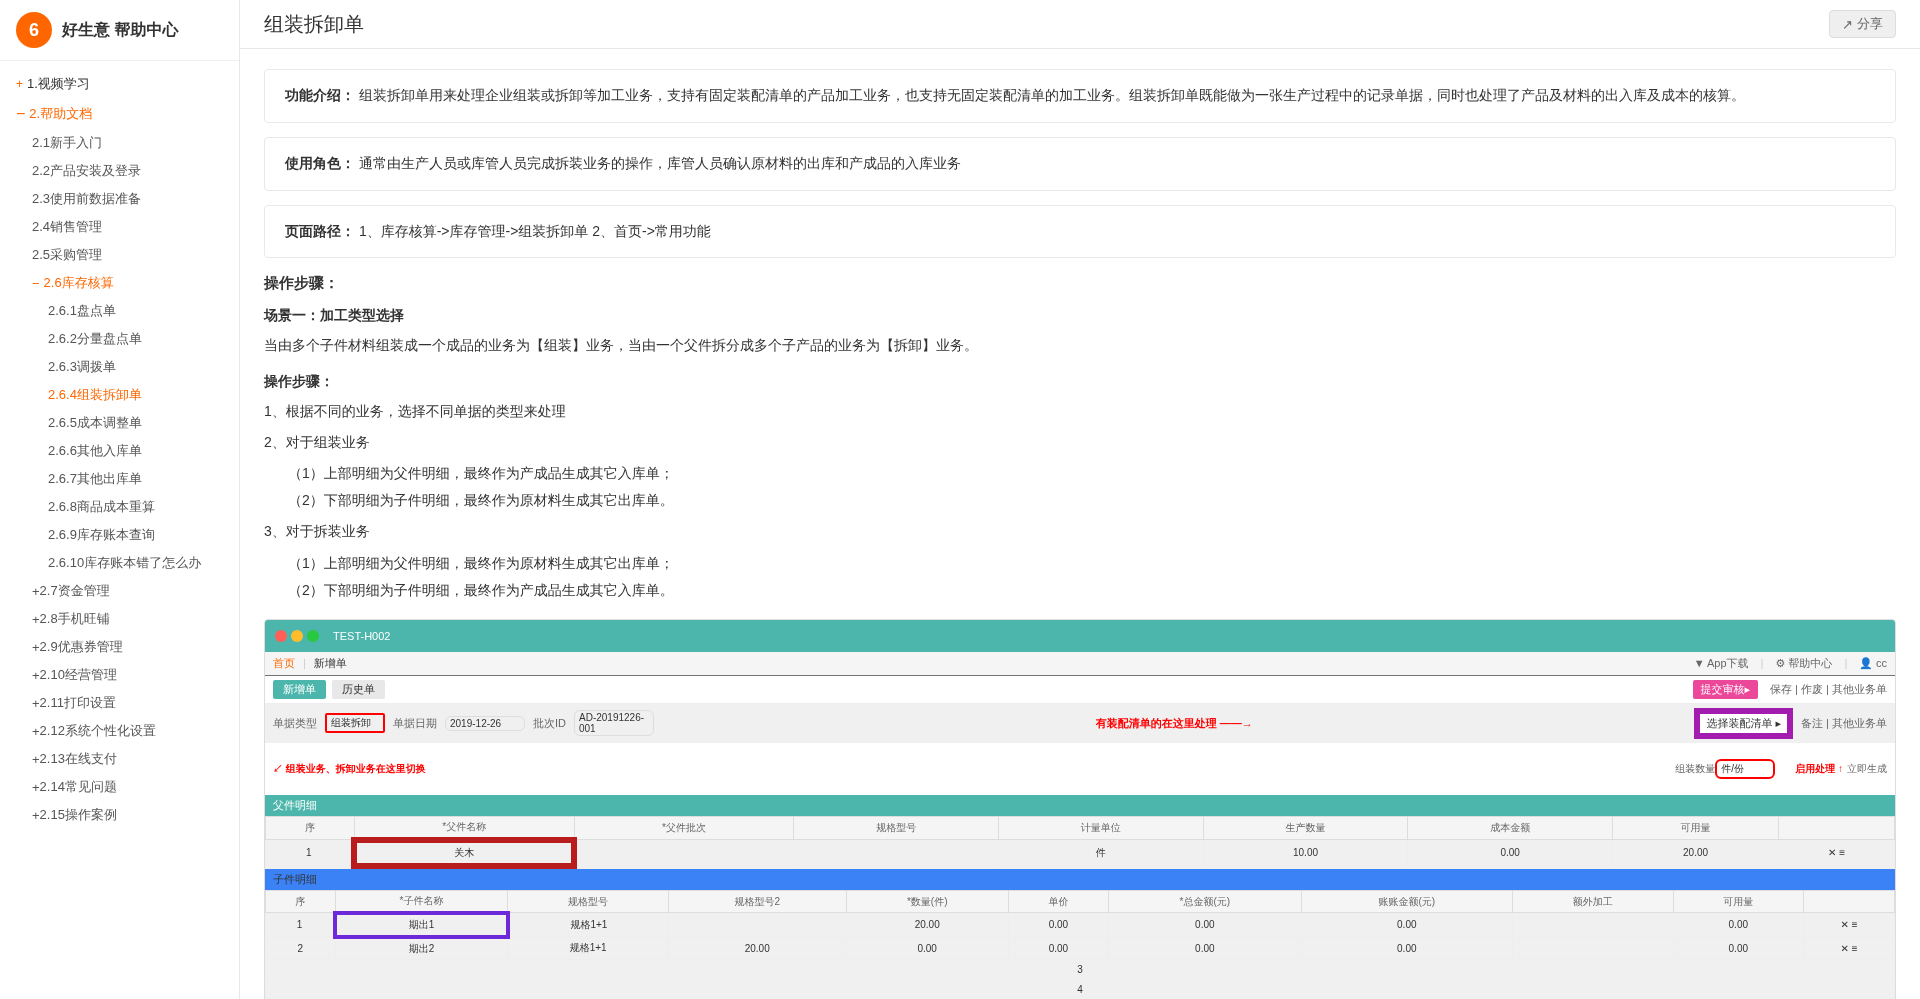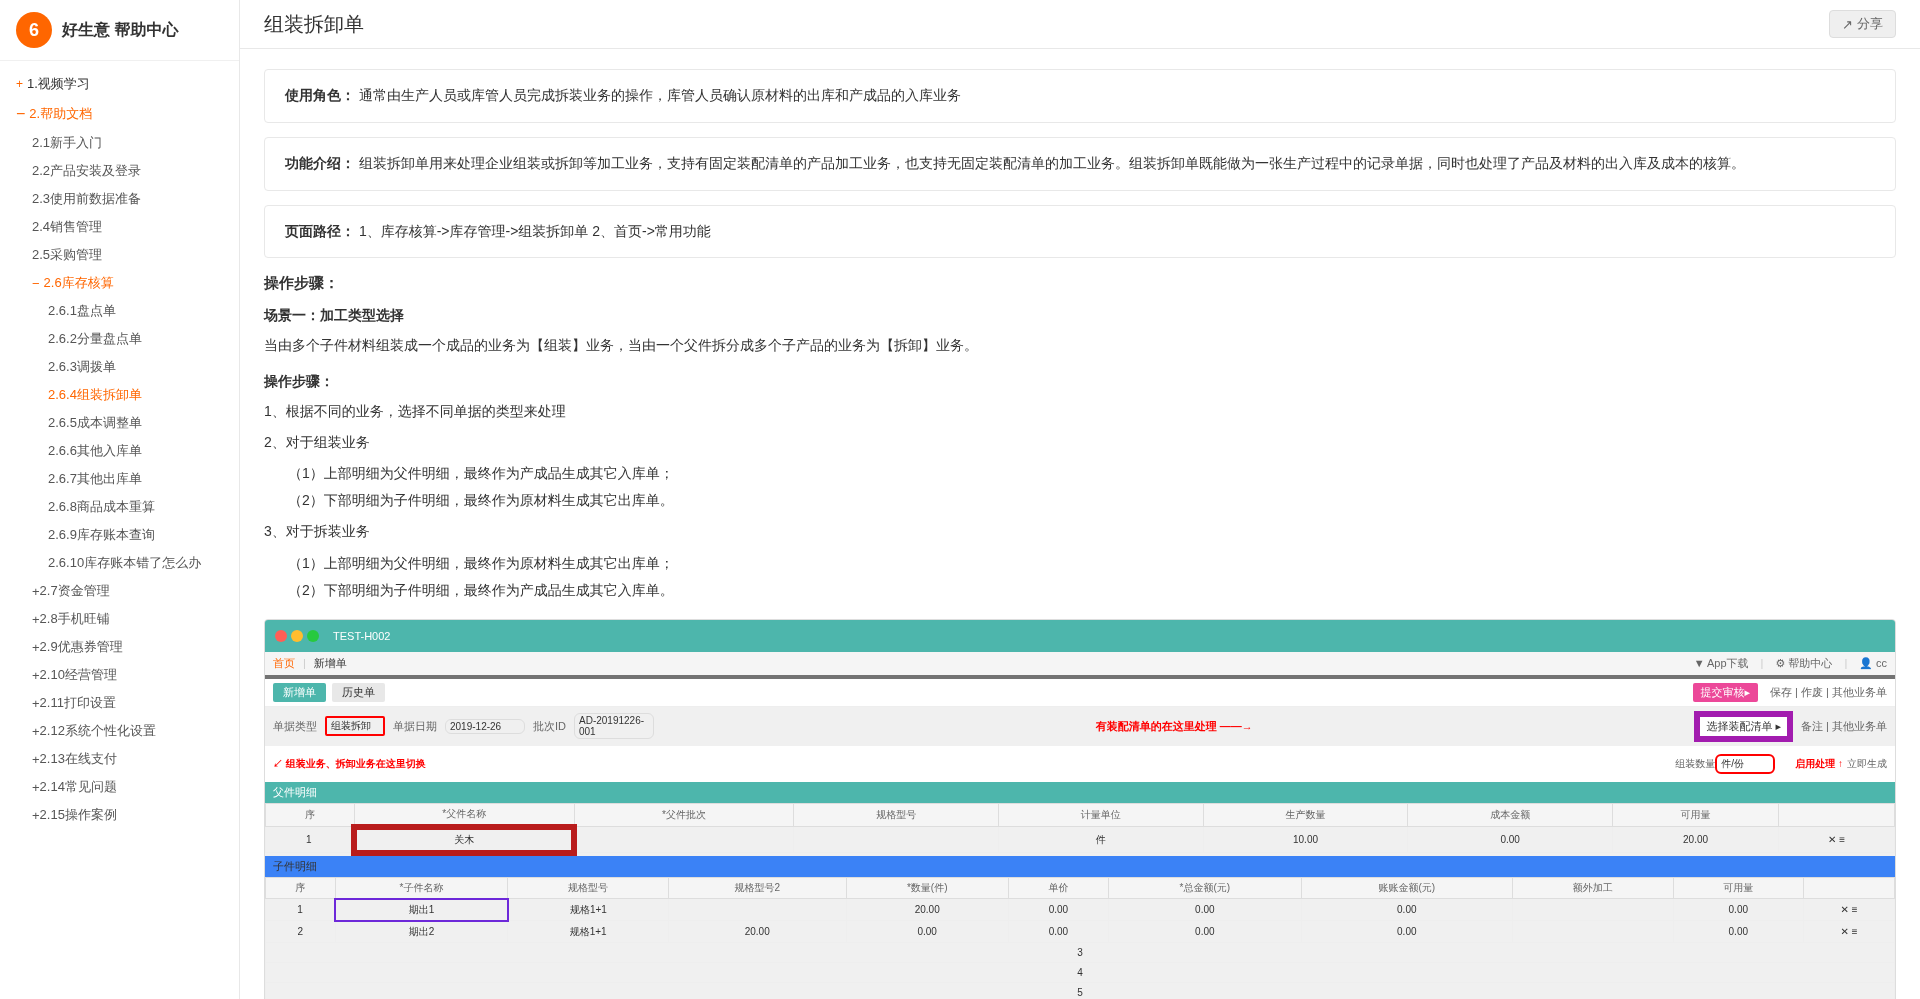--- a/index.html
+++ b/index.html
@@ -218,21 +218,21 @@
       gap: 4px;
     }
 
     .ss-btn { width: 12px; height: 12px; border-radius: 50%; }
     .ss-close { background: #ff5f56; }
     .ss-min { background: #ffbd2e; }
     .ss-max { background: #27c93f; }
 
     .ss-toolbar {
       background: #f5f5f5;
-      border-bottom: 4px solid #737373;
+      border-bottom: 1px solid #737373;
       padding: 4px 8px;
       display: flex;
       align-items: center;
       gap: 8px;
       font-size: 11px;
     }
 
     .ss-nav-row {
       display: flex;
       align-items: center;
@@ -445,27 +445,27 @@
     <h1 id="page-title">组装拆卸单</h1>
     <button class="share-btn">
       <span>↗</span>
       <span>分享</span>
     </button>
   </div>
 
   <div id="content-area">
 
     <div class="info-block">
+      <span class="label">功能介绍：</span>
+      <span>组装拆卸单用来处理企业组装或拆卸等加工业务，支持有固定装配清单的产品加工业务，也支持无固定装配清单的加工业务。组装拆卸单既能做为一张生产过程中的记录单据，同时也处理了产品及材料的出入库及成本的核算。</span>
+    </div>
+
+    <div class="info-block">
       <span class="label">使用角色：</span>
       <span>通常由生产人员或库管人员完成拆装业务的操作，库管人员确认原材料的出库和产成品的入库业务</span>
-    </div>
-
-    <div class="info-block">
-      <span class="label">功能介绍：</span>
-      <span>组装拆卸单用来处理企业组装或拆卸等加工业务，支持有固定装配清单的产品加工业务，也支持无固定装配清单的加工业务。组装拆卸单既能做为一张生产过程中的记录单据，同时也处理了产品及材料的出入库及成本的核算。</span>
     </div>
 
     <div class="info-block">
       <span class="label">页面路径：</span>
       <span>1、库存核算-&gt;库存管理-&gt;组装拆卸单  2、首页-&gt;常用功能</span>
     </div>
 
     <div>
       <div class="section-title">操作步骤：</div>
 
@@ -528,21 +528,21 @@
         <span class="ss-input">2019-12-26</span>
         <span style="color:#666;">批次ID</span>
         <span class="ss-input">AD-20191226-001</span>
 
         <span style="flex:1;text-align:center;color:#f00;font-size:11px;font-weight:bold;">有装配清单的在这里处理 ——→</span>
 
         <div style="border:6px solid #a21caf;padding:2px 6px;font-size:11px;background:#fff;">选择装配清单 ▸</div>
         <span style="font-size:11px;color:#666;">备注 | 其他业务单</span>
       </div>
 
-      <div style="display:flex;align-items:center;padding:8px 8px;background:#fff;font-size:10px;">
+      <div style="display:flex;align-items:center;padding:16px 8px;background:#fff;font-size:10px;">
         <span style="color:#f00;font-weight:bold;">↙ 组装业务、拆卸业务在这里切换</span>
         <span style="flex:1;"></span>
         <span style="color:#666;">组装数量</span>
         <span class="ss-input" style="width:60px;border:2px solid #f00;">件/份</span>
         <span style="color:#f00;font-weight:bold;margin-left:20px;">启用处理 ↑</span>
         <span style="margin-left:4px;font-size:10px;color:#666;">立即生成</span>
       </div>
 
       <div class="ss-section-header">父件明细</div>
       <table class="ss-table">
@@ -587,21 +587,21 @@
             <th>*总金额(元)</th>
             <th>账账金额(元)</th>
             <th>额外加工</th>
             <th>可用量</th>
             <th></th>
           </tr>
         </thead>
         <tbody>
           <tr>
             <td>1</td>
-            <td style="border:2px solid #6d28d9;">期出1</td>
+            <td style="border:4px solid #6d28d9;">期出1</td>
             <td>规格1+1</td>
             <td></td>
             <td>20.00</td>
             <td>0.00</td>
             <td>0.00</td>
             <td>0.00</td>
             <td></td>
             <td>0.00</td>
             <td>✕ ≡</td>
           </tr>

